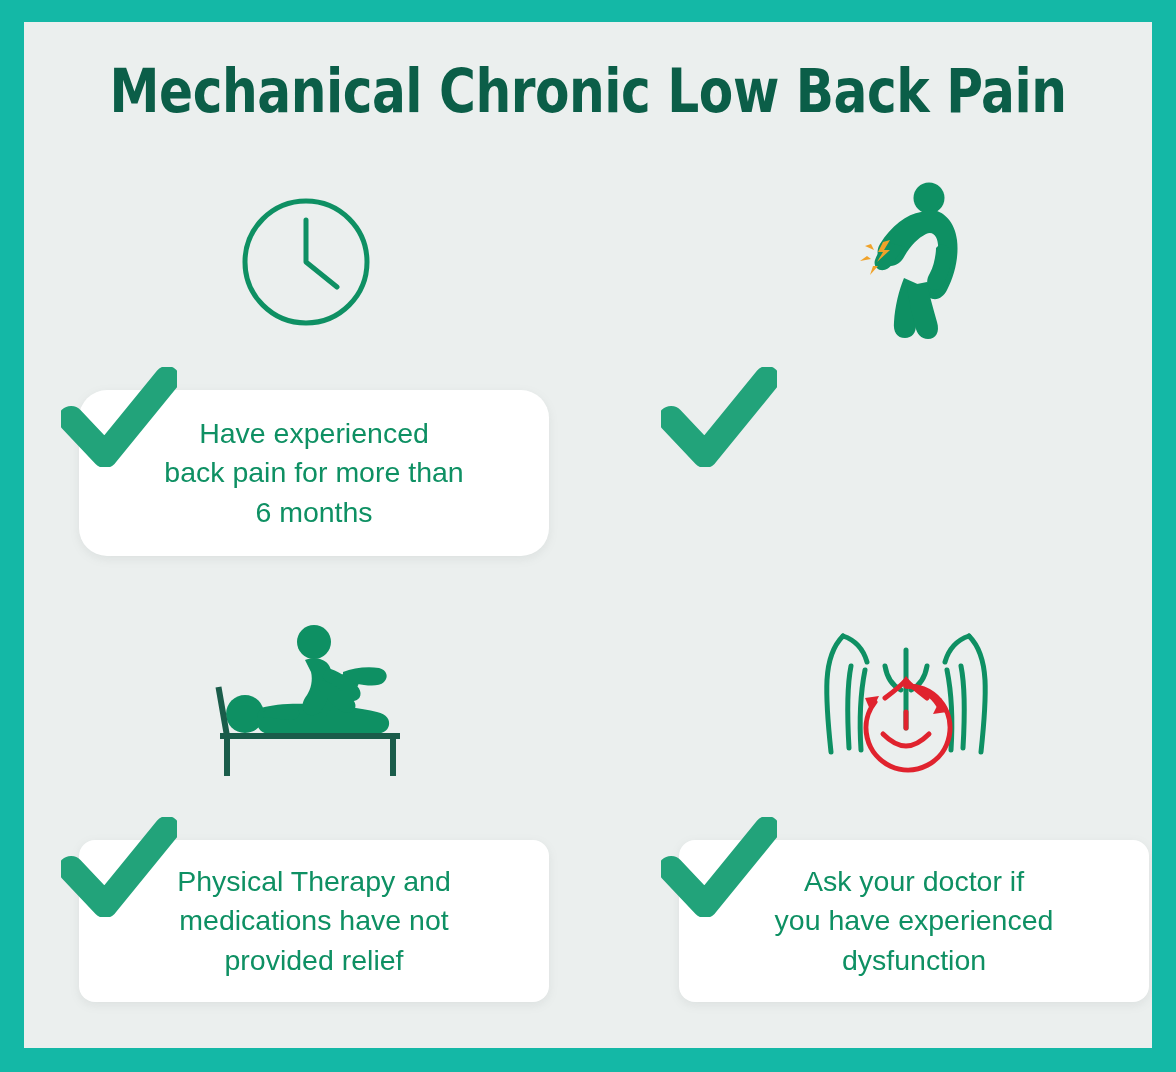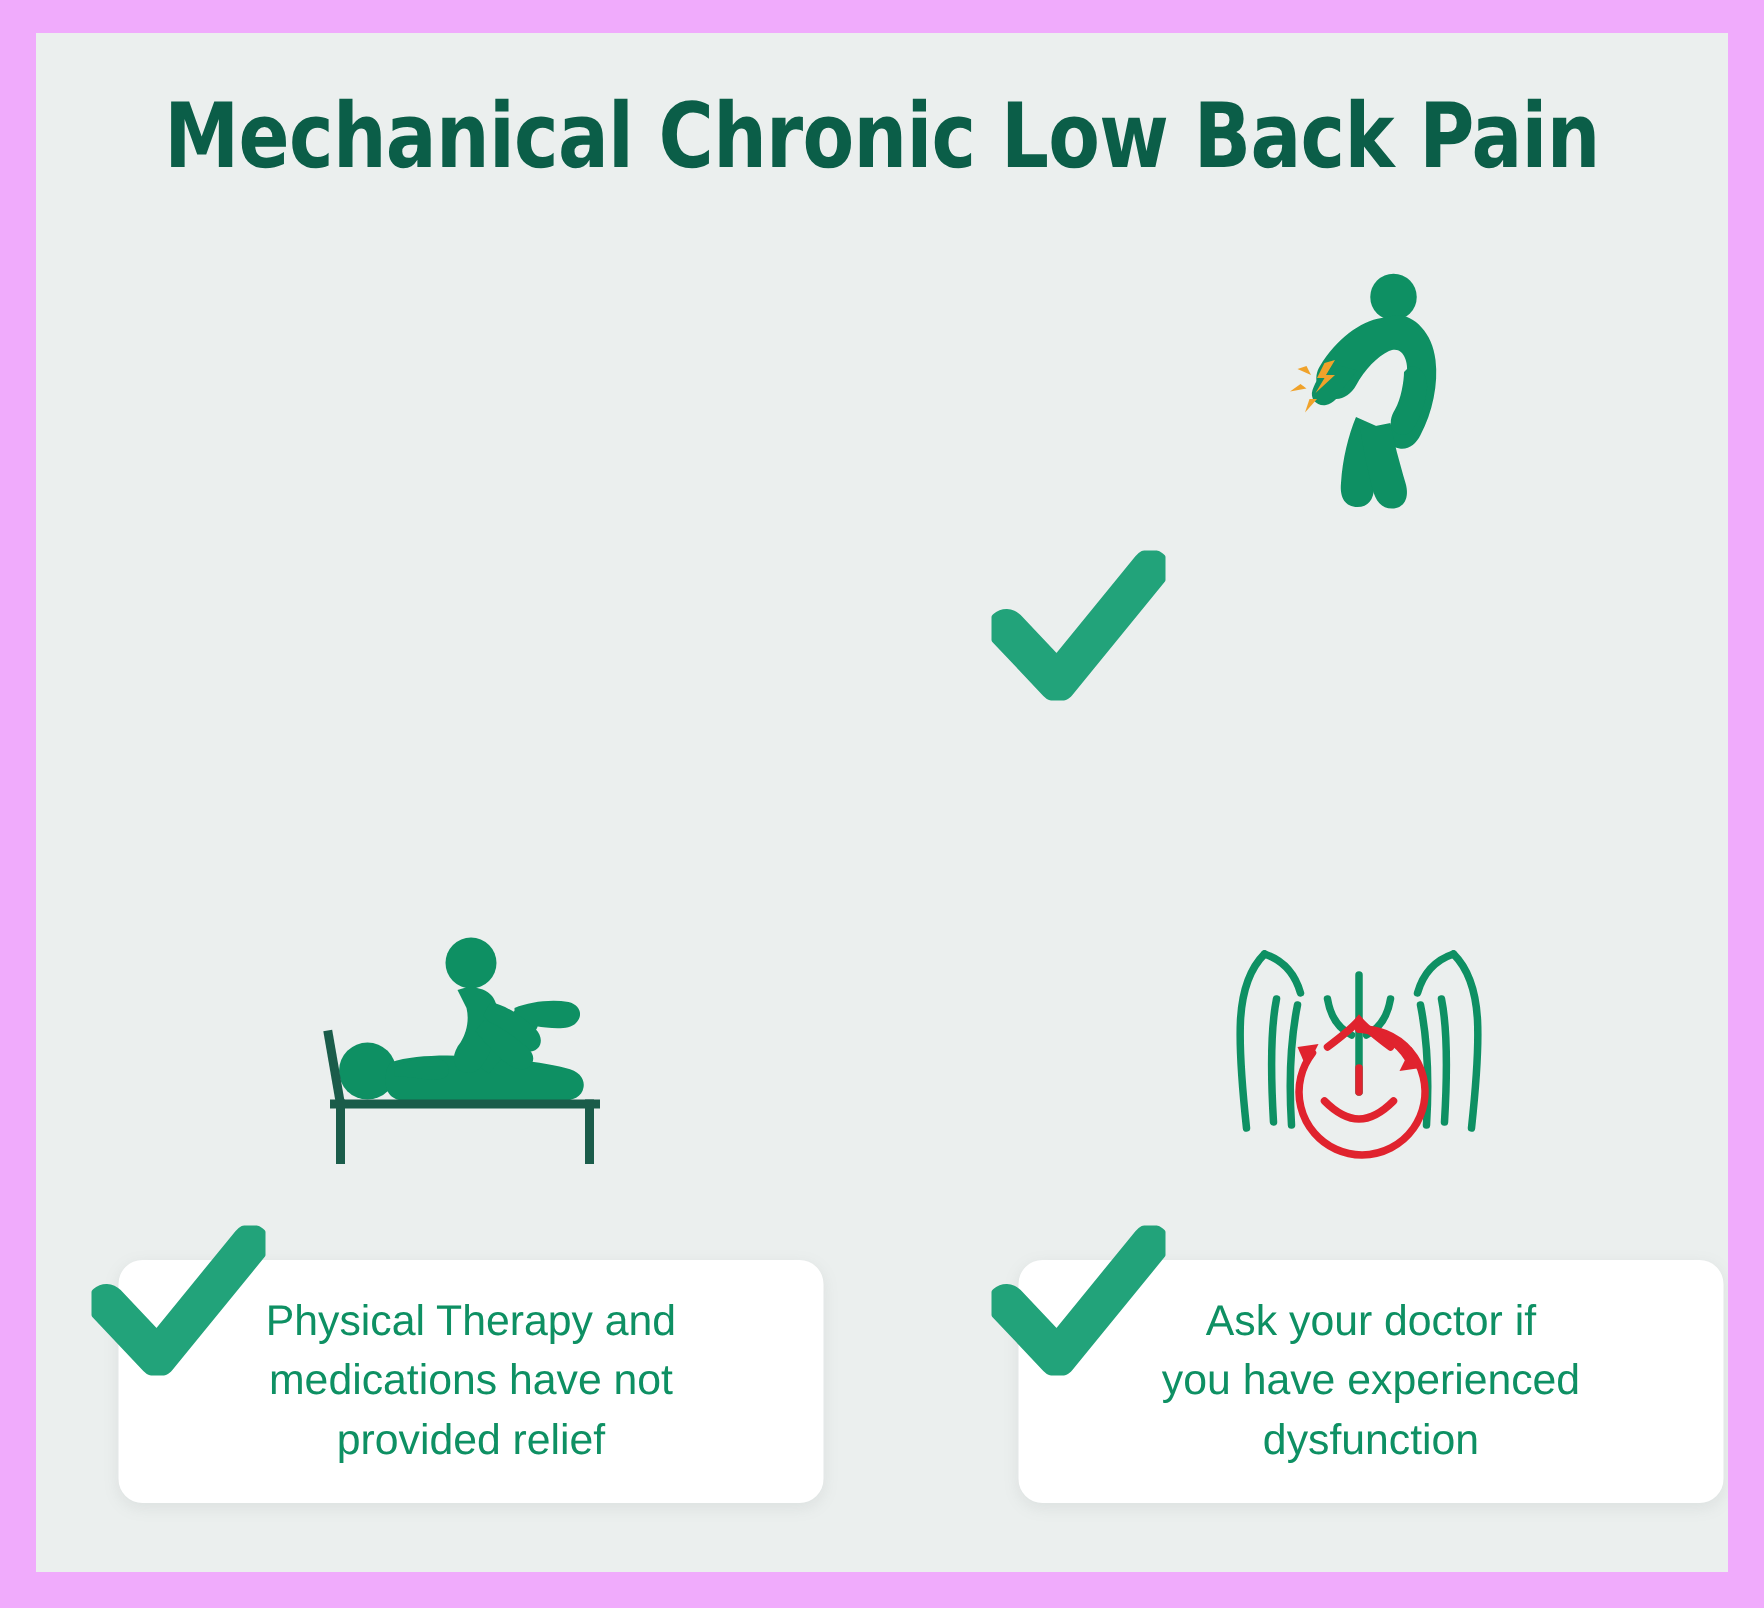--- a/index.html
+++ b/index.html
@@ -12,21 +12,21 @@
     height: 1072px;
     overflow: hidden;
     font-family: "Liberation Sans", sans-serif;
   }
 
   .frame {
     position: absolute;
     left: 0; top: 0;
     width: 1176px;
     height: 1072px;
-    background: #f0abfc;
+    background: #14b8a6;
     box-sizing: border-box;
     padding: 22px 24px 24px 24px;
   }
 
   .canvas {
     position: relative;
     width: 100%;
     height: 100%;
     background: #EBEFEE;
     overflow: hidden;
@@ -117,20 +117,38 @@
   .icon-back   { width: 186px; height: 152px; }
 </style>
 </head>
 <body>
 
 <div class="frame">
   <div class="canvas">
 
     <div class="title">Mechanical Chronic Low Back Pain</div>
 
+    <div class="item item-1">
+      <div class="icon-slot">
+        <svg class="icon-clock" viewBox="0 0 136 136">
+          <circle cx="68" cy="68" r="61" fill="none" stroke="#0E9063" stroke-width="5"></circle>
+          <path d="M68 26 L68 68 L99 93" fill="none" stroke="#0E9063" stroke-width="5" stroke-linecap="round" stroke-linejoin="round"></path>
+        </svg>
+      </div>
+
+      <svg class="check" viewBox="0 0 116 100">
+        <path d="M10 52 L44 88 L106 12" fill="none" stroke="#22A37A" stroke-width="26" stroke-linecap="round" stroke-linejoin="round"></path>
+      </svg>
+
+      <div class="card">
+        <div class="card-text">Have experienced
+back pain for more than
+6 months</div>
+      </div>
+    </div>
 
     <div class="item item-2">
       <div class="icon-slot">
         <svg class="icon-walker" viewBox="0 0 118 160">
           <g fill="#0E9063">
 
             <circle cx="82" cy="16" r="15.5"></circle>
 
             <path d="M74 30 C60 32 44 44 33 62 C28 70 31 80 39 83 C46 86 53 82 57 75
                      C63 64 71 56 79 52 C88 48 92 58 91 68

